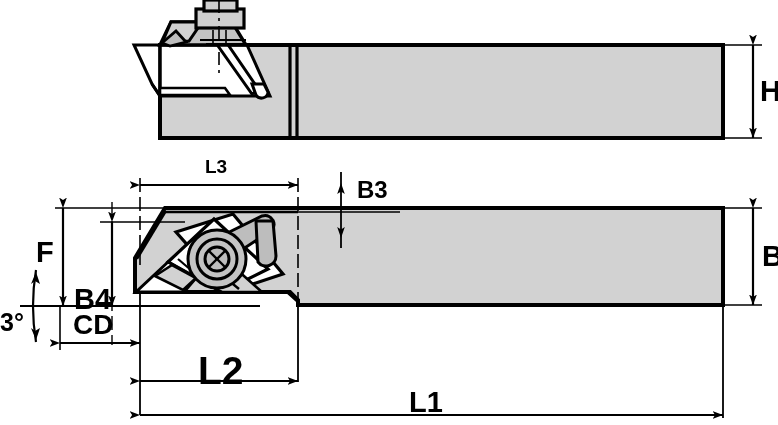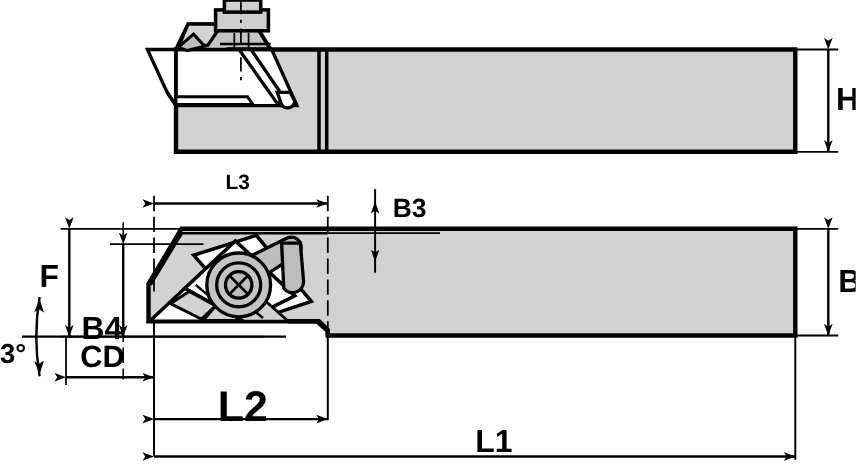--- a/index.html
+++ b/index.html
@@ -22,21 +22,21 @@
   }
   .lbl-H{font-size:29px;left:760px;top:77px;}
   .lbl-B{font-size:29px;left:762px;top:242px;}
   .lbl-L3{font-size:19px;left:205px;top:157px;}
   .lbl-B3{font-size:24px;left:357px;top:178px;}
   .lbl-F{font-size:29px;left:36px;top:238px;}
   .lbl-B4{font-size:29px;left:74px;top:245px;margin-top:40px;}
   .lbl-deg{font-size:25px;left:0px;top:310px;}
   .lbl-CD{font-size:28px;left:73px;top:311px;}
   .lbl-L2{font-size:39px;left:198px;top:351px;}
-  .lbl-L1{font-size:29px;left:409px;top:388px;margin-left:23px;}
+  .lbl-L1{font-size:29px;left:409px;top:388px;}
 </style>
 </head>
 <body>
 
 <div id="root">
 
   <svg id="dwg" width="778" height="425" viewBox="0 0 778 425">
 
     <defs>
       <marker id="arrL" markerWidth="11" markerHeight="9" refX="10.5" refY="4.5" orient="auto" markerUnits="userSpaceOnUse">

